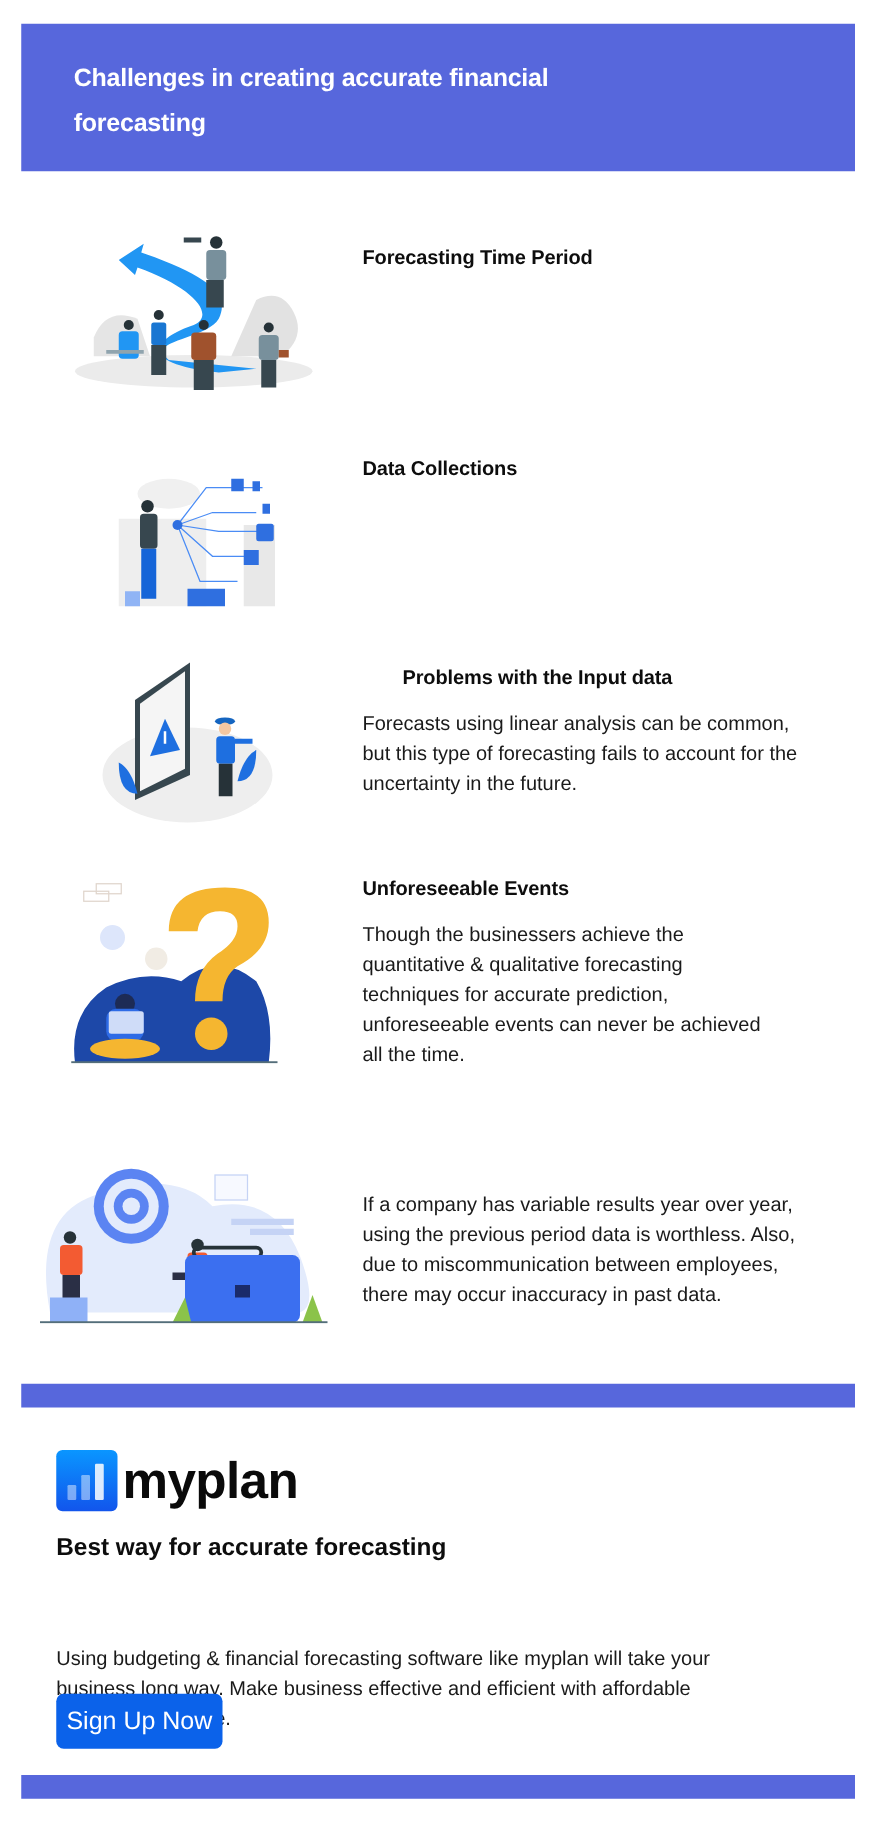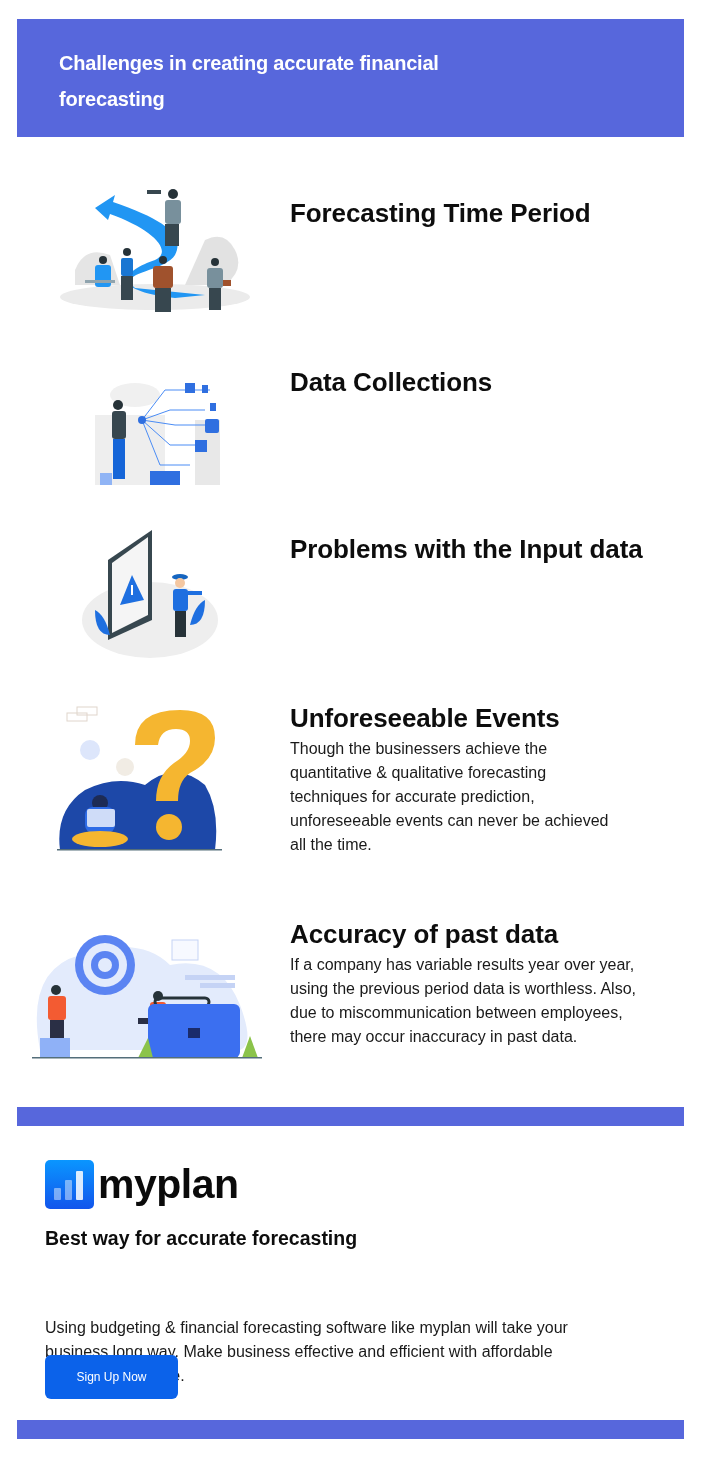--- a/index.html
+++ b/index.html
@@ -12,21 +12,21 @@
   }
   .header h1 {
     position: absolute; left: 42px; top: 26px; width: 440px;
     color: #fff; font-size: 20px; font-weight: bold; line-height: 36px;
     letter-spacing: -0.2px;
   }
 
   .item { position: absolute; left: 0; width: 701px; }
   .item .illus { position: absolute; }
   .item .title {
-    position: absolute; left: 290px; font-size: 26px; font-weight: bold;
+    position: absolute; left: 290px; font-size: 16px; font-weight: bold;
     color: #0d0d0d; letter-spacing: -0.1px; white-space: nowrap;
   }
   .item .desc {
     position: absolute; left: 290px; font-size: 16px; line-height: 24px; color: #1a1a1a;
     width: 360px;
   }
 
   .bar { position: absolute; left: 17px; width: 667px; height: 19px; background: #5767dc; }
 
   .logo { position: absolute; left: 45px; top: 1160px; height: 49px; display: flex; align-items: center; }
@@ -36,21 +36,21 @@
     position: relative;
   }
   .logo-mark i { position: absolute; bottom: 9px; width: 7px; background: rgba(255,255,255,0.45); border-radius: 1px; }
   .logo-text { font-size: 41px; font-weight: bold; color: #0a0a0a; margin-left: 4px; letter-spacing: -0.5px; line-height: 49px; }
 
   .cta-title { position: absolute; left: 45px; top: 1227px; font-size: 19.5px; font-weight: bold; color: #0d0d0d; }
   .cta-desc { position: absolute; left: 45px; top: 1316px; width: 580px; font-size: 16px; line-height: 24px; color: #1a1a1a; }
   .cta-btn {
     position: absolute; left: 45px; top: 1355px; width: 133px; height: 44px;
     background: #0b62ea; color: #fff; border: none; border-radius: 6px;
-    font-family: "Liberation Sans", "DejaVu Sans", sans-serif; font-size: 12px; cursor: pointer;
+    font-family: "Liberation Sans", "DejaVu Sans", sans-serif; font-size: 20px; cursor: pointer;
   }
 </style>
 </head>
 <body>
 
 <div class="header">
   <h1>Challenges in creating accurate financial forecasting</h1>
 </div>
 
 <div class="item" style="top:180px;height:140px;">
@@ -115,21 +115,22 @@
     <path d="M52 50 L64 75 L40 80 Z" fill="#1e6fe0"></path>
     <rect x="51" y="60" width="2" height="10" fill="#fff"></rect>
     <path d="M15 85 q10 5 15 25 q-15 0 -15 -25z" fill="#1e6fe0"></path>
     <path d="M125 75 q-10 5 -15 25 q15 0 15 -25z" fill="#1e6fe0"></path>
     <ellipse cx="100" cy="52" rx="8" ry="3" fill="#1565c0"></ellipse>
     <circle cx="100" cy="58" r="5" fill="#f4c7a1"></circle>
     <rect x="93" y="64" width="15" height="22" rx="3" fill="#1e6fe0"></rect>
     <rect x="108" y="66" width="14" height="4" fill="#1e6fe0"></rect>
     <rect x="95" y="86" width="11" height="26" fill="#263238"></rect>
   </svg>
-  <div class="title" style="top:9px;">Problems with the Input data</div>
+  <div class="title" style="top:9px;margin-left:32px;">Problems with the Input data</div>
+  <div class="desc" style="top:43px;width:360px;">Forecasts using linear analysis can be common, but this type of forecasting fails to account for the uncertainty in the future.</div>
 </div>
 
 <div class="item" style="top:700px;height:160px;">
   <svg class="illus" style="left:55px;top:5px;" width="170" height="150" viewBox="0 0 170 150">
     <rect x="12" y="8" width="20" height="8" fill="none" stroke="#e0d5cc"></rect>
     <rect x="22" y="2" width="20" height="8" fill="none" stroke="#e0d5cc"></rect>
     <path d="M5 145 q-5 -40 25 -60 q30 -15 60 -5 q30 -25 60 0 q15 25 10 65 Z" fill="#1d48a8"></path>
     <path d="M80 40 q0 -35 45 -35 q35 0 35 28 q0 22 -25 35 q-12 8 -12 28 l-22 0 q0 -25 18 -38 q16 -10 16 -22 q0 -12 -14 -12 q-16 0 -18 16 Z" fill="#f5b630"></path>
     <circle cx="114" cy="122" r="13" fill="#f5b630"></circle>
     <circle cx="35" cy="45" r="10" fill="#dde6fb"></circle>
@@ -161,21 +162,20 @@
     <circle cx="128" cy="66" r="5" fill="#263238"></circle>
     <rect x="120" y="72" width="16" height="18" rx="3" fill="#f35b32"></rect>
     <rect x="108" y="88" width="20" height="6" fill="#2a2f45"></rect>
     <rect x="125" y="68" width="54" height="8" rx="4" fill="none" stroke="#263238" stroke-width="3"></rect>
     <rect x="118" y="74" width="92" height="54" rx="6" fill="#3b6ff0"></rect>
     <rect x="158" y="98" width="12" height="10" fill="#1a2b6b"></rect>
     <path d="M108 128 l10 -20 l5 20z" fill="#8bc34a"></path>
     <path d="M212 128 l8 -22 l8 22z" fill="#8bc34a"></path>
     <rect x="2" y="127" width="230" height="1.5" fill="#546e7a"></rect>
   </svg>
-  <div class="title" style="top:4px;">Accuracy of past data</div>
   <div class="desc" style="top:38px;width:350px;">If a company has variable results year over year, using the previous period data is worthless. Also, due to miscommunication between employees, there may occur inaccuracy in past data.</div>
 </div>
 
 <div class="bar" style="top:1107px;"></div>
 
 <div class="logo">
   <div class="logo-mark">
     <i style="left:9px;height:12px;"></i>
     <i style="left:20px;height:20px;"></i>
     <i style="left:31px;height:29px;background:rgba(255,255,255,0.85);"></i>

